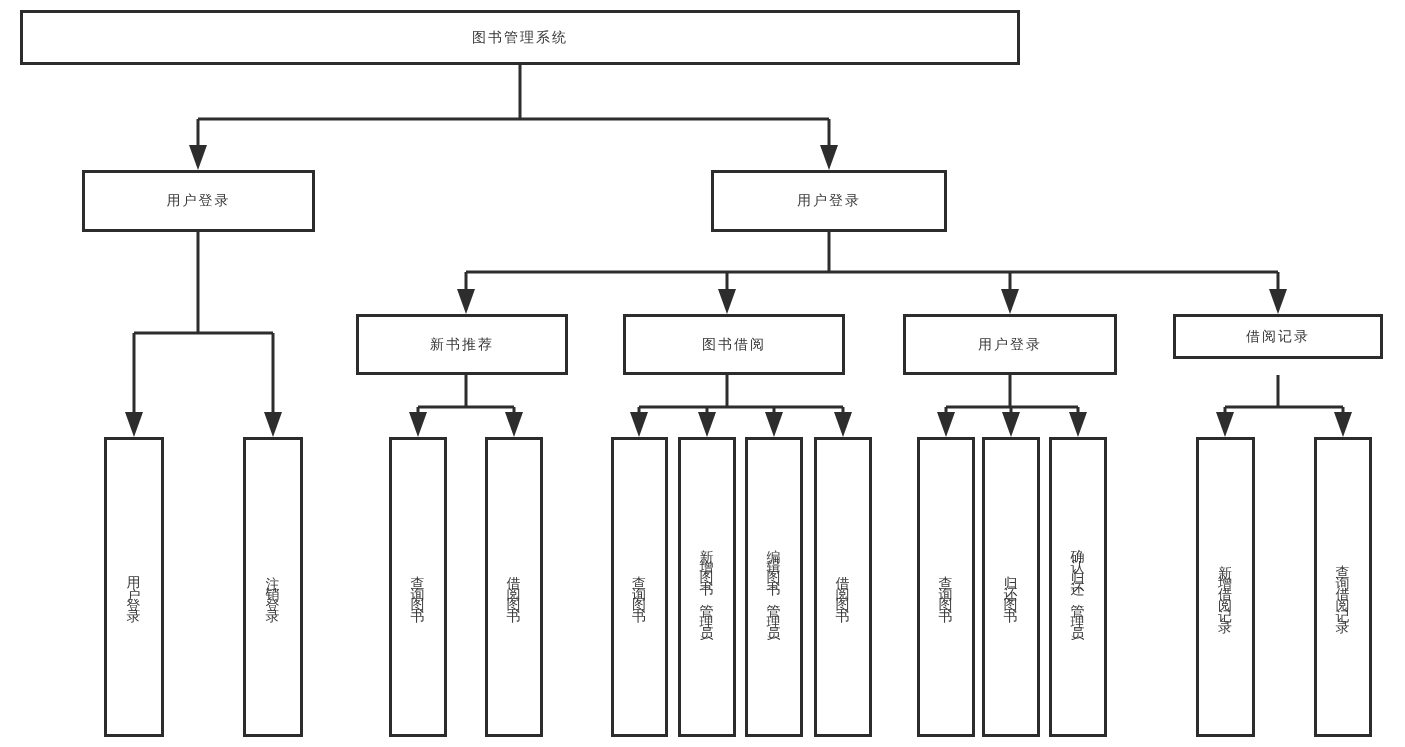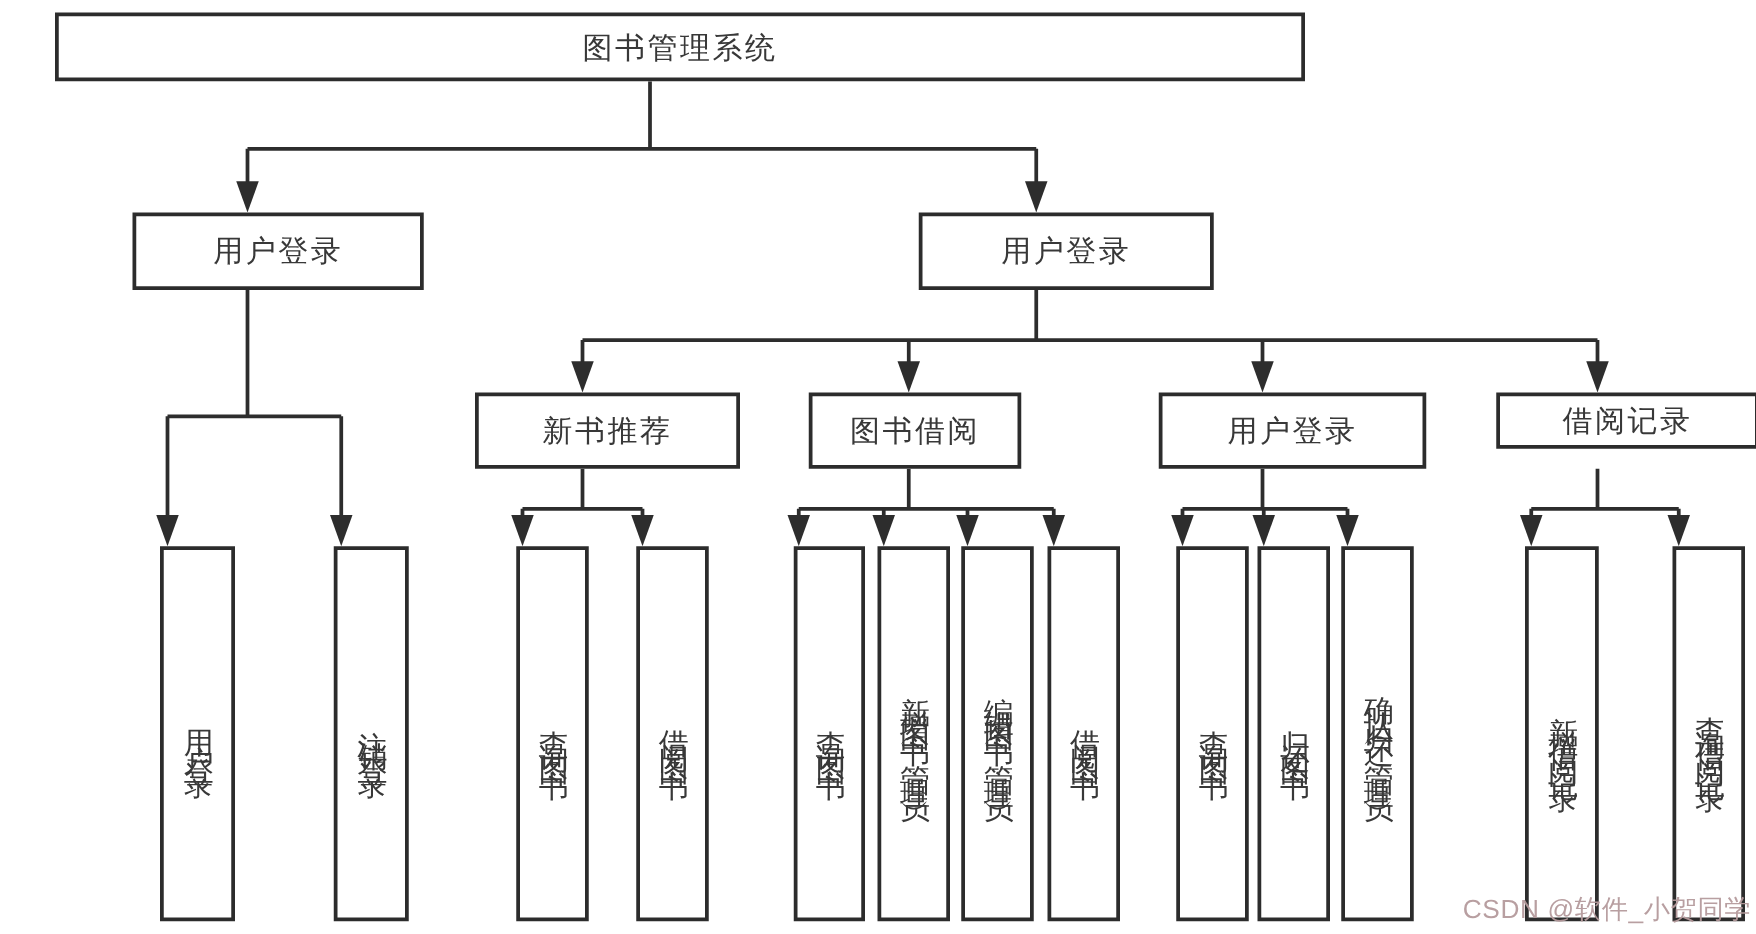--- a/index.html
+++ b/index.html
@@ -6,21 +6,21 @@
   .stage{
     position:relative;width:1405px;height:747px;background:#ffffff;
     font-family:"Liberation Sans","DejaVu Sans",sans-serif;overflow:hidden;
   }
   .connectors{position:absolute;left:0;top:0;width:1405px;height:747px;pointer-events:none;}
   .connectors path{stroke:#2d2d2d;stroke-width:3;fill:none;}
   .connectors polygon{fill:#2d2d2d;stroke:none;}
   .box{
     position:absolute;box-sizing:border-box;border:3px solid #2c2c2c;background:#ffffff;
     display:flex;align-items:center;justify-content:center;
-    color:#383838;font-size:24px;z-index:2;margin-left:24px;
+    color:#383838;font-size:14px;z-index:2;
   }
   .box.h{letter-spacing:2px;}
   .box.v{
     writing-mode:vertical-rl;letter-spacing:11px;line-height:1;
     text-align:center;
   }
   .watermark{
     position:absolute;right:4px;bottom:6px;z-index:5;
     font-size:21px;color:#b59a9c;opacity:.95;letter-spacing:.5px;white-space:nowrap;
   }
@@ -89,21 +89,21 @@
     <path d="M1343 407 V417"></path>
       <polygon points="1334,412 1352,412 1343,437"></polygon>
   </svg>
 
   <div class="box h" style="left:20px;top:10px;width:1000px;height:55px">图书管理系统</div>
 
   <div class="box h" style="left:82px;top:170px;width:233px;height:62px">用户登录</div>
   <div class="box h" style="left:711px;top:170px;width:236px;height:62px">用户登录</div>
 
   <div class="box h" style="left:356px;top:314px;width:212px;height:61px">新书推荐</div>
-  <div class="box h" style="left:623px;top:314px;width:170px;height:61px">图书借阅</div>
+  <div class="box h" style="left:623px;top:314px;width:222px;height:61px">图书借阅</div>
   <div class="box h" style="left:903px;top:314px;width:214px;height:61px">用户登录</div>
   <div class="box h" style="left:1173px;top:314px;width:210px;height:45px">借阅记录</div>
 
   <div class="box v" style="left:104px;top:437px;width:60px;height:300px">用户登录</div>
   <div class="box v" style="left:243px;top:437px;width:60px;height:300px">注销登录</div>
 
   <div class="box v" style="left:389px;top:437px;width:58px;height:300px">查询图书</div>
   <div class="box v" style="left:485px;top:437px;width:58px;height:300px">借阅图书</div>
 
   <div class="box v" style="left:611px;top:437px;width:57px;height:300px">查询图书</div>
@@ -111,15 +111,14 @@
   <div class="box v" style="left:745px;top:437px;width:58px;height:300px">编辑图书（管理员）</div>
   <div class="box v" style="left:814px;top:437px;width:58px;height:300px">借阅图书</div>
 
   <div class="box v" style="left:917px;top:437px;width:58px;height:300px">查询图书</div>
   <div class="box v" style="left:982px;top:437px;width:58px;height:300px">归还图书</div>
   <div class="box v" style="left:1049px;top:437px;width:58px;height:300px">确认归还（管理员）</div>
 
   <div class="box v" style="left:1196px;top:437px;width:59px;height:300px">新增借阅记录</div>
   <div class="box v" style="left:1314px;top:437px;width:58px;height:300px">查询借阅记录</div>
 
-  <div class="watermark">CSDN @软件_小贺同学</div>
 
 </div>
 
 </body></html>

